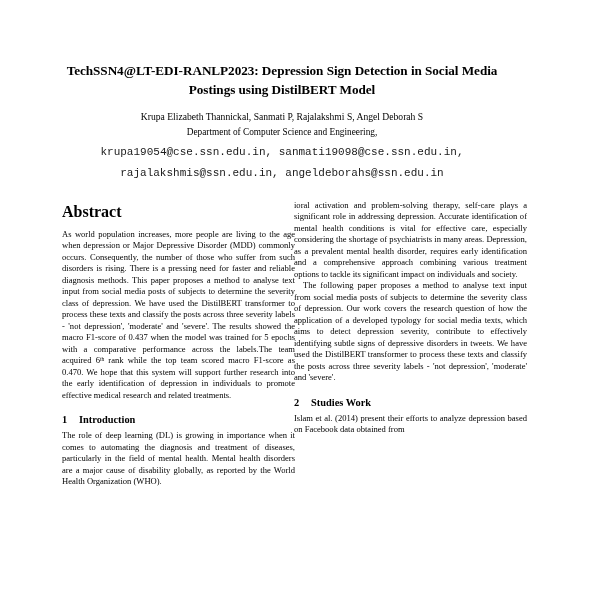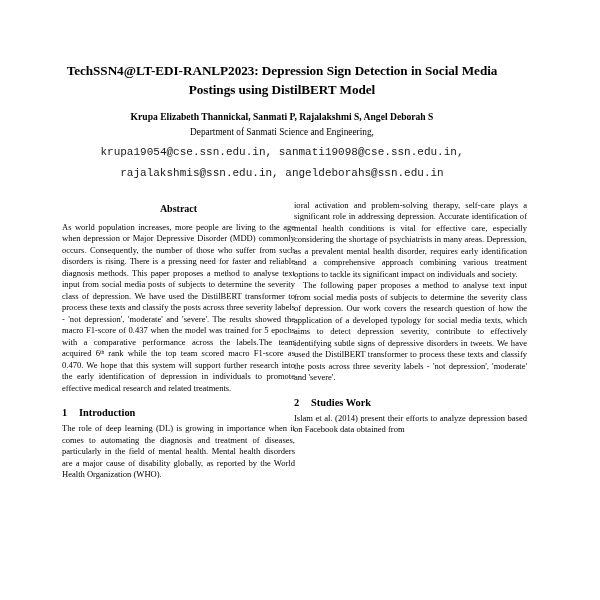--- a/index.html
+++ b/index.html
@@ -31,21 +31,21 @@
     font-size: 13.2px;
     font-weight: bold;
     text-align: center;
     line-height: 1.42;
     letter-spacing: -0.05px;
     margin: 0;
   }
   .authors {
     margin-top: 12px;
     font-size: 9.6px;
-    font-weight: bold;
+    font-weight: normal;
     text-align: center;
     line-height: 1.35;
   }
   .affil {
     font-size: 9.3px;
     text-align: center;
     line-height: 1.42;
     margin-top: 2px;
   }
   .emails {
@@ -70,23 +70,22 @@
     position: absolute;
     top: 0;
     width: 233px;
     height: 400px;
     overflow: hidden;
   }
   .col-left  { left: 62px; }
   .col-right { left: 294px; }
 
   .abstract-head {
-    font-size: 10px;
+    font-size: 16px;
     font-weight: bold;
-    text-align: center;
     margin: 3px 0 8px 0;
   }
   .section-head {
     font-size: 10.4px;
     font-weight: bold;
     margin: 13px 0 5px 0;
     display: flex;
   }
   .section-head .num {
     width: 17px;
@@ -113,21 +112,21 @@
   }
 </style>
 </head>
 <body>
 
 <div class="page">
 
   <div class="title-block">
     <h1 class="paper-title">TechSSN4@LT-EDI-RANLP2023: Depression Sign Detection in Social Media Postings using DistilBERT Model</h1>
     <div class="authors">Krupa Elizabeth Thannickal, Sanmati P, Rajalakshmi S, Angel Deborah S</div>
-    <div class="affil">Department of Sanmati Science and Engineering,</div>
+    <div class="affil">Department of Computer Science and Engineering,</div>
     <div class="emails">krupa19054@cse.ssn.edu.in, sanmati19098@cse.ssn.edu.in,</div>
     <div class="emails">rajalakshmis@ssn.edu.in, angeldeborahs@ssn.edu.in</div>
   </div>
 
   <div class="columns">
 
     <div class="col col-left">
       <div class="abstract-head">Abstract</div>
       <p class="body-text abstract-body"><span>As world population increases, more people are living to the age when depression or Major Depressive Disorder (MDD) commonly occurs. Consequently, the number of those who suffer from such disorders is rising. There is a pressing need for faster and reliable diagnosis methods. This paper proposes a method to analyse text input from social media posts of subjects to determine the severity class of depression. We have used the DistilBERT transformer to process these texts and classify the posts across three severity labels - 'not depression', 'moderate' and 'severe'. The results showed the macro F1-score of 0.437 when the model was trained for 5 epochs with a comparative performance across the labels.The team acquired 6</span><sup>th</sup><span> rank while the top team scored macro F1-score as 0.470. We hope that this system will support further research into the early identification of depression in individuals to promote effective medical research and related treatments.</span></p>
 

